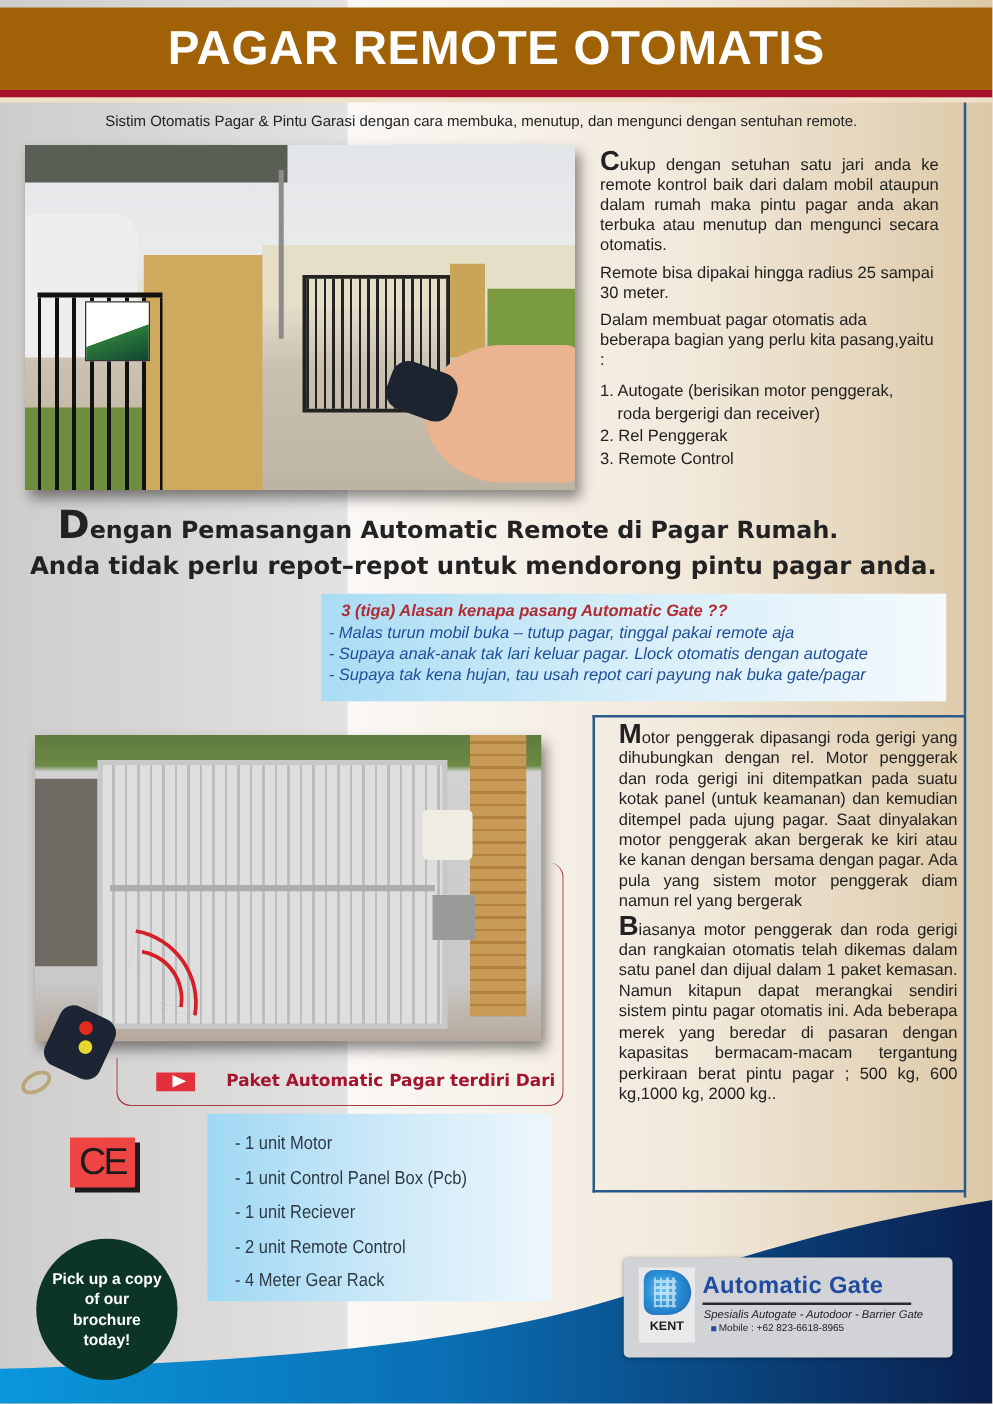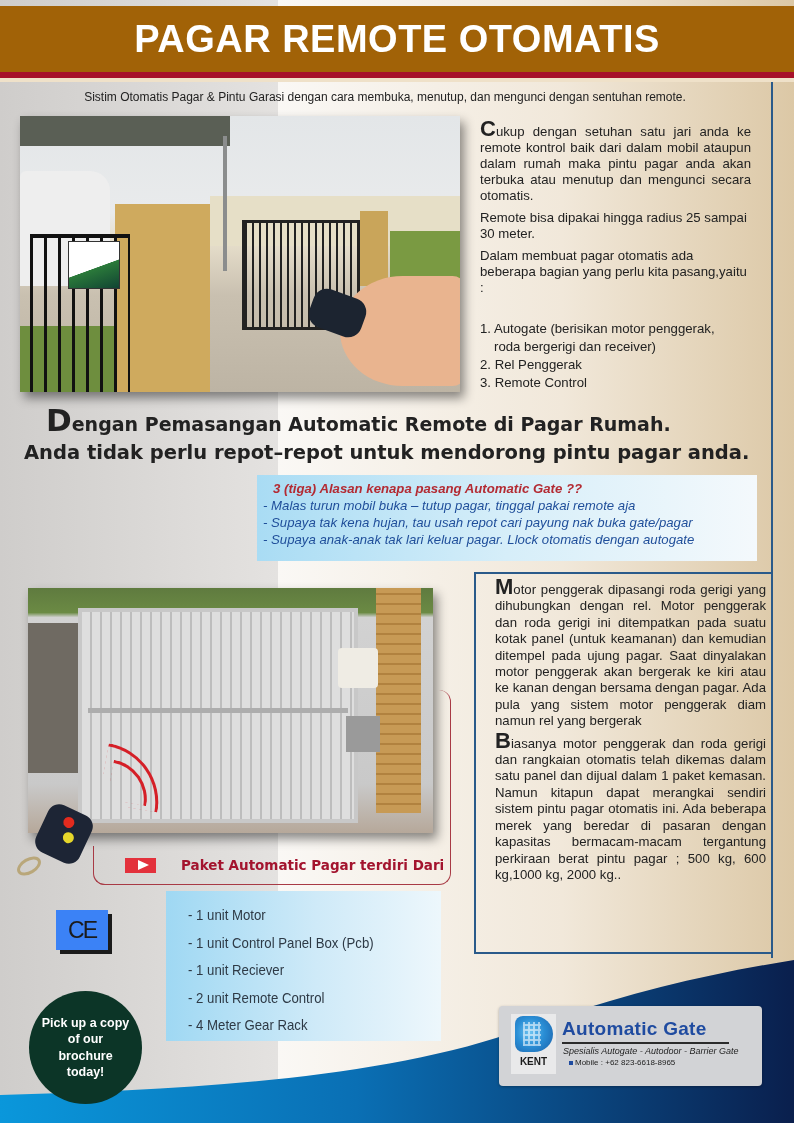--- a/index.html
+++ b/index.html
@@ -58,21 +58,21 @@
     background-image: linear-gradient(160deg, #fff 55%, #2b7a3a 56%, #143 100%); }
   .p1-hand { position: absolute; left: 320px; top: 160px; width: 125px; height: 110px; background: #e9b48f; border-radius: 50% 10% 10% 50%; }
   .p1-remote { position: absolute; left: 290px; top: 177px; width: 55px; height: 40px; background: #1c2430; border-radius: 14px; transform: rotate(20deg); }
 
   .intro {
     position: absolute; left: 480px; top: 122px; width: 271px;
     font-size: 13.2px; line-height: 16px; color: #222; text-align: justify;
   }
   .intro p { margin-bottom: 6px; }
   .dropcap { font-size: 22px; font-weight: 700; line-height: 14px; }
-  .intro ol { list-style: none; margin-top: 24px; }
+  .intro ol { list-style: none; margin-top: 8px; }
   .intro ol li { text-align: left; line-height: 18px; }
   .intro ol li .cont { display: block; padding-left: 14px; }
 
   .headline {
     position: absolute; left: 18px; top: 405px; width: 760px;
     font-family: "DejaVu Sans", sans-serif; font-weight: 700; color: #222;
   }
   .headline .line1 { font-size: 19px; line-height: 30px; margin-left: 28px; }
   .headline .bigD { font-size: 31px; }
   .headline .line2 { font-size: 19.5px; line-height: 28px; padding-left: 6px; }
@@ -123,23 +123,23 @@
 
   .paket-list {
     position: absolute; left: 166px; top: 891px; width: 275px; height: 150px;
     background: linear-gradient(90deg, #9fd8f3 0%, #cfeaf8 55%, #edf7fc 100%);
     padding: 10px 0 0 22px; font-family: "Liberation Sans", sans-serif;
     font-size: 15px; line-height: 27.5px; color: #2e3a46; transform-origin: left;
   }
   .paket-list div { transform: scaleX(0.88); transform-origin: left; }
 
   .ce-mark {
-    position: absolute; left: 56px; top: 910px; width: 52px; height: 40px; background: #3b82f6;
+    position: absolute; left: 56px; top: 910px; width: 52px; height: 40px; background: #ef4444;
     box-shadow: 4px 4px 0 #1b1b1b; display: flex; align-items: center; justify-content: center;
-    font-size: 23px; font-weight: 400; color: #1b1b1b; letter-spacing: -2px;
+    font-size: 30px; font-weight: 400; color: #1b1b1b; letter-spacing: -2px;
   }
 
   .wave-white {
     position: absolute; left: 0; top: 960px; width: 794px; height: 163px;
   }
 
   .brochure-badge {
     position: absolute; left: 29px; top: 991px; width: 113px; height: 113px; border-radius: 50%;
     background: #0c3527; color: #fff; display: flex; align-items: center; justify-content: center;
     text-align: center; font-size: 12.5px; font-weight: 700; line-height: 16.5px; padding: 0 10px;
@@ -221,22 +221,22 @@
 </div>
 
 <div class="headline">
   <div class="line1"><span class="bigD">D</span><span>engan Pemasangan Automatic Remote di Pagar Rumah.</span></div>
   <div class="line2">Anda tidak perlu repot–repot untuk mendorong pintu pagar anda.</div>
 </div>
 
 <div class="reasons">
   <div class="title">3 (tiga) Alasan kenapa pasang Automatic Gate ??</div>
   <div class="item">- Malas turun mobil buka – tutup pagar, tinggal pakai remote aja</div>
+  <div class="item">- Supaya anak-anak tak lari keluar pagar. Llock otomatis dengan autogate</div>
   <div class="item">- Supaya tak kena hujan, tau usah repot cari payung nak buka gate/pagar</div>
-  <div class="item">- Supaya anak-anak tak lari keluar pagar. Llock otomatis dengan autogate</div>
 </div>
 
 <div class="paket-frame"></div>
 <div class="paket-frame-left"></div>
 
 <div class="photo photo2">
   <div class="p2-stone"></div>
   <div class="p2-gate"></div>
   <div class="p2-bar"></div>
   <div class="p2-pillar"></div>

